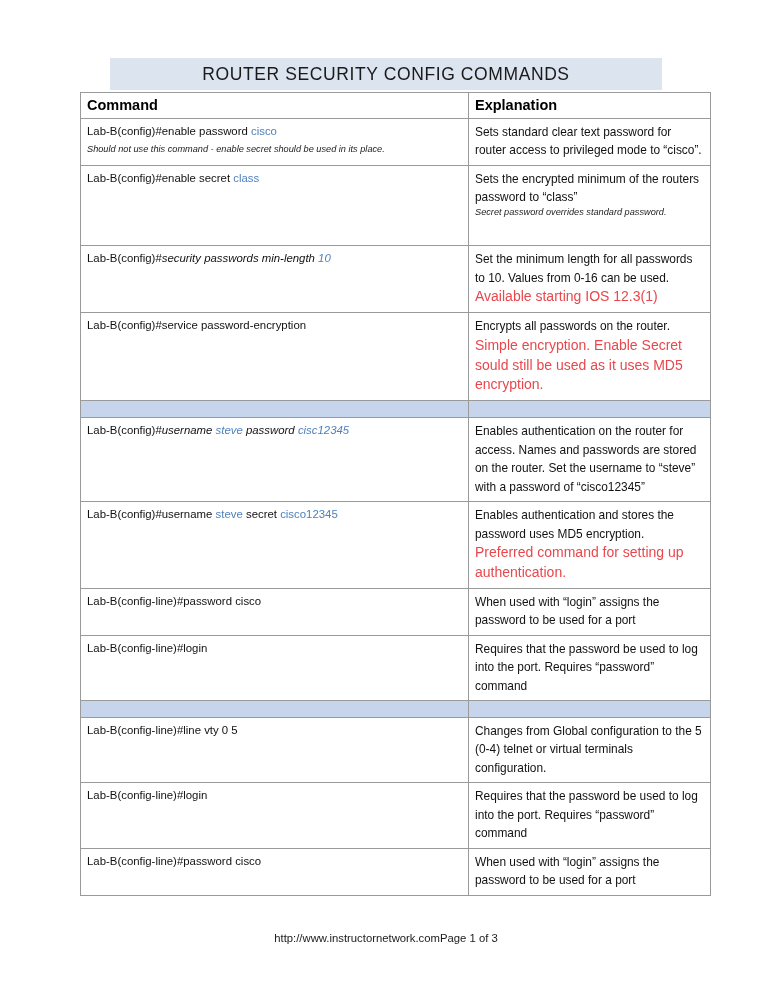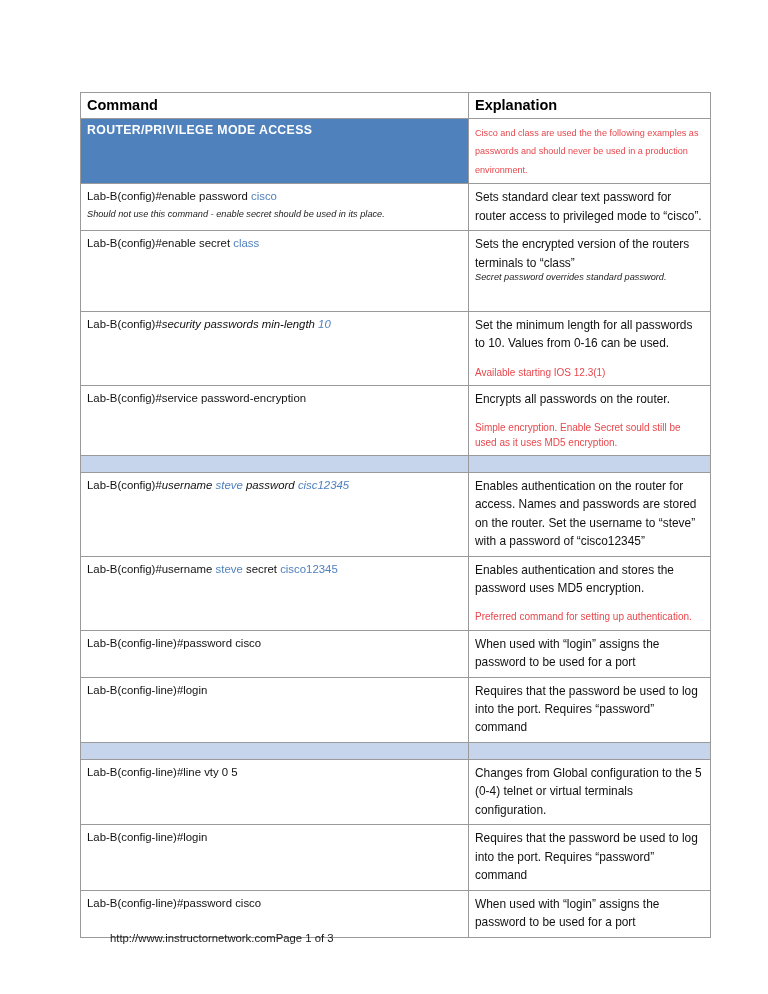--- a/index.html
+++ b/index.html
@@ -112,24 +112,24 @@
   .note-italic {
     display: block;
     font-size: 9.2px;
     font-style: italic;
     color: #222;
     margin-top: 4px;
     line-height: 1.3;
   }
   .note-red {
     display: block;
-    font-size: 10px;
+    font-size: 14px;
     color: #e8474c;
     line-height: 1.42;
-    margin-top: 13px;
+    margin-top: 0;
   }
   .note-red-block {
     font-size: 9.1px;
     color: #e8474c;
     line-height: 1.45;
   }
   .note-italic-gap {
     display: block;
     font-size: 9.2px;
     font-style: italic;
@@ -139,66 +139,63 @@
 
   .pad-tall { height: 54px; }
 
   
   .footer {
     position: absolute;
     left: 110px;
     top: 932px;
     width: 552px;
     display: flex;
-    justify-content: flex-start;
+    justify-content: center;
     align-items: baseline;
     font-size: 11.3px;
     color: #1a1a1a;
   }
 </style>
 </head>
 <body>
 
 <div class="page">
 
+  <div class="title-banner">
+    <span class="title-text">ROUTER SECURITY CONFIG COMMANDS</span>
+  </div>
 
   <table class="cmd-table">
     <colgroup>
       <col class="col-command">
       <col class="col-expl">
     </colgroup>
     <tbody>
 
       <tr>
         <th class="hdr-cell">Command</th>
         <th class="hdr-cell">Explanation</th>
       </tr>
 
-      <tr>
-        <td class="section-cell">ROUTER/PRIVILEGE MODE ACCESS</td>
-        <td class="section-cell-blank expl-cell">
-          <span class="note-red-block">Cisco and class are used the the following examples as passwords and should never be used in a production environment.</span>
-        </td>
-      </tr>
 
       <tr>
         <td class="cmd-cell">
           <span>Lab-B(config)#enable password </span><span class="kw-blue">cisco</span>
           <span class="note-italic">Should not use this command - enable secret should be used in its place.</span>
         </td>
         <td class="expl-cell">Sets standard clear text password for router access to privileged mode to “cisco”.</td>
       </tr>
 
       <tr>
         <td class="cmd-cell">
           <span>Lab-B(config)#enable secret </span><span class="kw-blue">class</span>
           <span class="pad-tall" style="display:block"></span>
         </td>
         <td class="expl-cell">
-          <span>Sets the encrypted version of the routers terminals to “class”</span>
+          <span>Sets the encrypted minimum of the routers password to “class”</span>
           <span class="note-italic-gap">Secret password overrides standard password.</span>
         </td>
       </tr>
 
       <tr>
         <td class="cmd-cell">
           <span>Lab-B(config)#</span><span class="it">security passwords min-length </span><span class="kw-blue it">10</span>
         </td>
         <td class="expl-cell">
           <span>Set the minimum length for all passwords to 10. Values from 0-16 can be used.</span>

